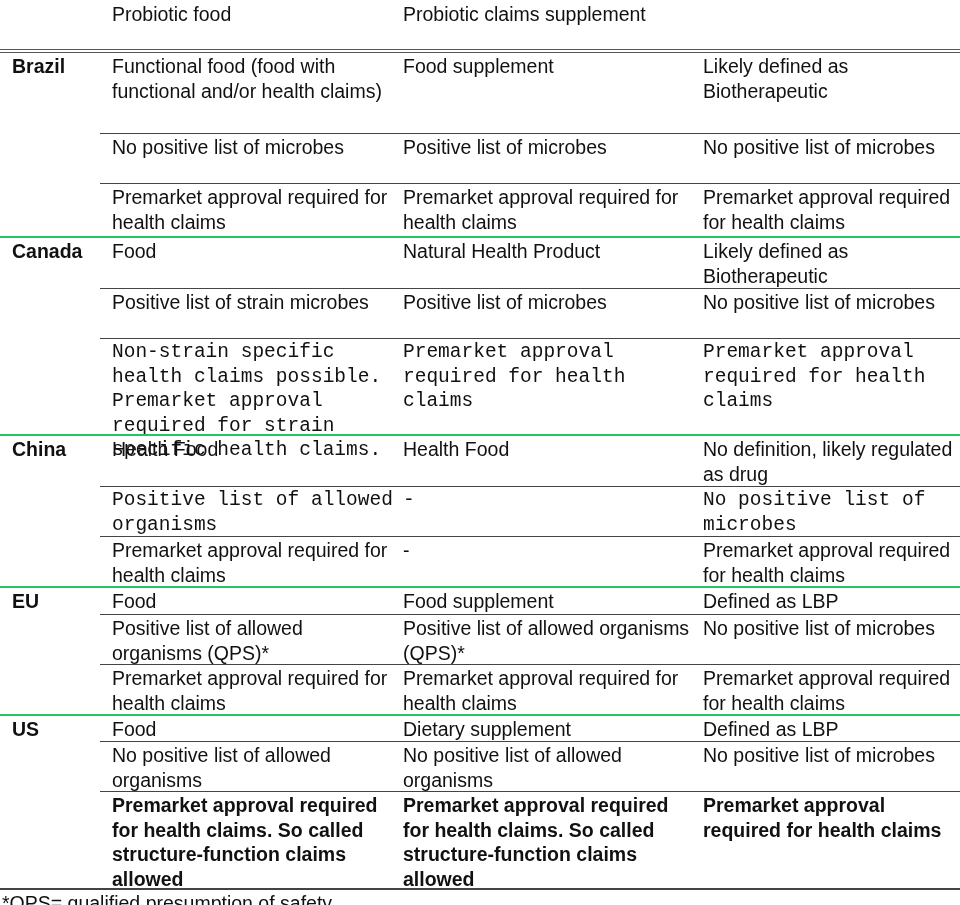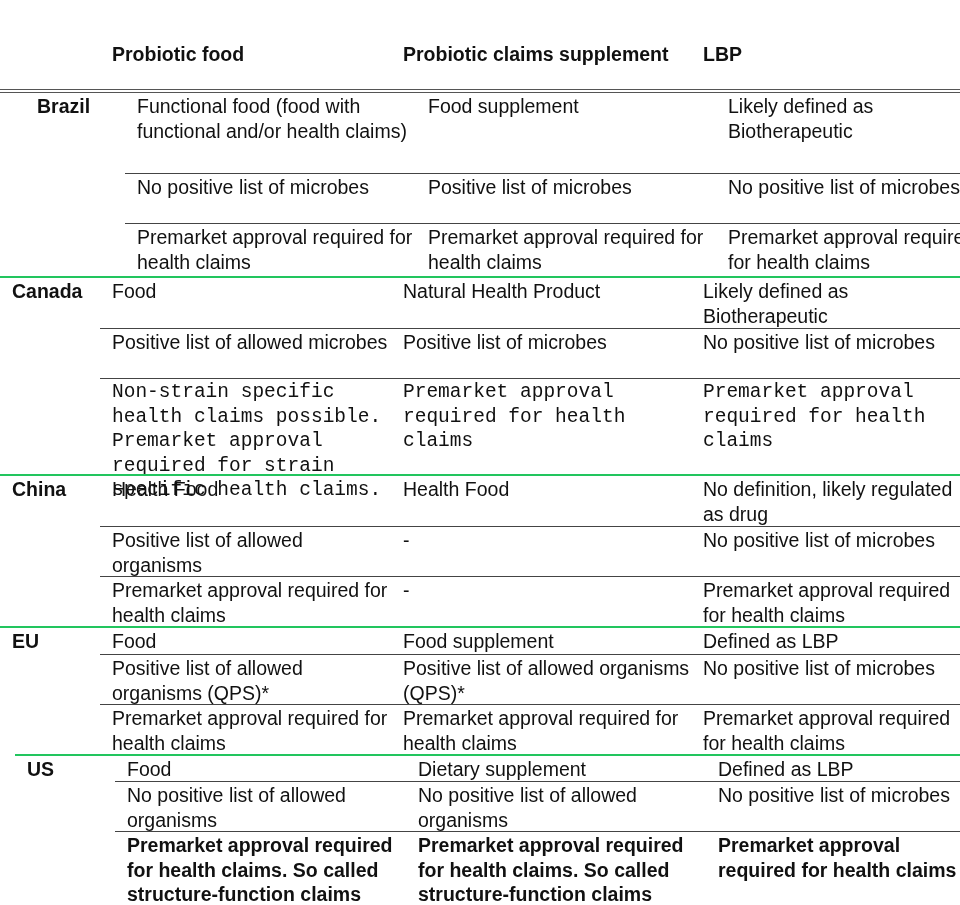--- a/index.html
+++ b/index.html
@@ -17,24 +17,23 @@
       line-height: 24.6px;
     }
     .table {
       position: relative;
       width: 960px;
     }
     .header {
       display: grid;
       grid-template-columns: 112px 291px 300px 257px;
       height: 49px;
-      font-weight: bold;
+      font-weight: normal;
       padding-top: 2px;
       box-sizing: border-box;
-      margin-top: 40px;
     }
     .header .hcell {
       white-space: normal;
     }
     .double-rule {
       height: 4px;
       border-top: 1.5px solid #555;
       border-bottom: 1.5px solid #555;
       box-sizing: border-box;
       width: 960px;
@@ -80,25 +79,24 @@
     }
   </style>
 </head>
 <body>
 
 <div class="table">
   <div class="header">
     <div class="hcell"></div>
     <div class="hcell">Probiotic food</div>
     <div class="hcell">Probiotic claims supplement</div>
-    <div class="hcell">LBP</div>
   </div>
   <div class="double-rule"></div>
 
-  <div class="country" style="height:183px;margin-left:25px;">
+  <div class="country" style="height:183px;">
     <div class="country-label">Brazil</div>
     <div class="subrows">
       <div class="subrow" style="height:80px;">
         <div class="cell">Functional food (food with functional and/or health claims)</div>
         <div class="cell">Food supplement</div>
         <div class="cell">Likely defined as Biotherapeutic</div>
       </div>
       <div class="subrow" style="height:50px;">
         <div class="cell">No positive list of microbes</div>
         <div class="cell">Positive list of microbes</div>
@@ -114,41 +112,41 @@
 
   <div class="country" style="height:196px;">
     <div class="country-label">Canada</div>
     <div class="subrows">
       <div class="subrow" style="height:50px;">
         <div class="cell">Food</div>
         <div class="cell">Natural Health Product</div>
         <div class="cell">Likely defined as Biotherapeutic</div>
       </div>
       <div class="subrow" style="height:50px;">
-        <div class="cell">Positive list of allowed microbes</div>
+        <div class="cell">Positive list of strain microbes</div>
         <div class="cell">Positive list of microbes</div>
         <div class="cell">No positive list of microbes</div>
       </div>
       <div class="subrow" style="height:68px;font-family:Liberation Mono, monospace;">
         <div class="cell">Non-strain specific health claims possible. Premarket approval required for strain specific health claims.</div>
         <div class="cell">Premarket approval required for health claims</div>
         <div class="cell">Premarket approval required for health claims</div>
       </div>
     </div>
   </div>
 
   <div class="country" style="height:150px;">
     <div class="country-label">China</div>
     <div class="subrows">
       <div class="subrow" style="height:50px;">
         <div class="cell">Health Food</div>
         <div class="cell">Health Food</div>
         <div class="cell">No definition, likely regulated as drug</div>
       </div>
-      <div class="subrow" style="height:50px;">
+      <div class="subrow" style="height:50px;font-family:Liberation Mono, monospace;">
         <div class="cell">Positive list of allowed organisms</div>
         <div class="cell">-</div>
         <div class="cell">No positive list of microbes</div>
       </div>
       <div class="subrow" style="height:50px;">
         <div class="cell">Premarket approval required for health claims</div>
         <div class="cell">-</div>
         <div class="cell">Premarket approval required for health claims</div>
       </div>
     </div>
@@ -168,21 +166,21 @@
         <div class="cell">No positive list of microbes</div>
       </div>
       <div class="subrow" style="height:50px;">
         <div class="cell">Premarket approval required for health claims</div>
         <div class="cell">Premarket approval required for health claims</div>
         <div class="cell">Premarket approval required for health claims</div>
       </div>
     </div>
   </div>
 
-  <div class="country" style="height:172px;margin-left:15px;">
+  <div class="country" style="height:172px;">
     <div class="country-label">US</div>
     <div class="subrows">
       <div class="subrow" style="height:25px;">
         <div class="cell">Food</div>
         <div class="cell">Dietary supplement</div>
         <div class="cell">Defined as LBP</div>
       </div>
       <div class="subrow" style="height:50px;">
         <div class="cell">No positive list of allowed organisms</div>
         <div class="cell">No positive list of allowed organisms</div>

